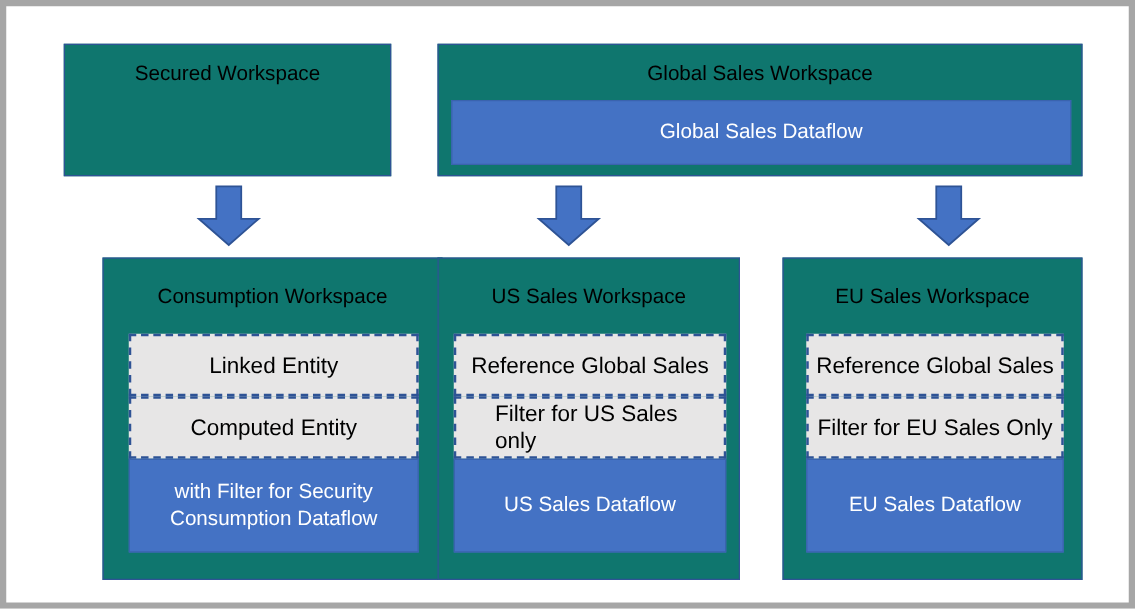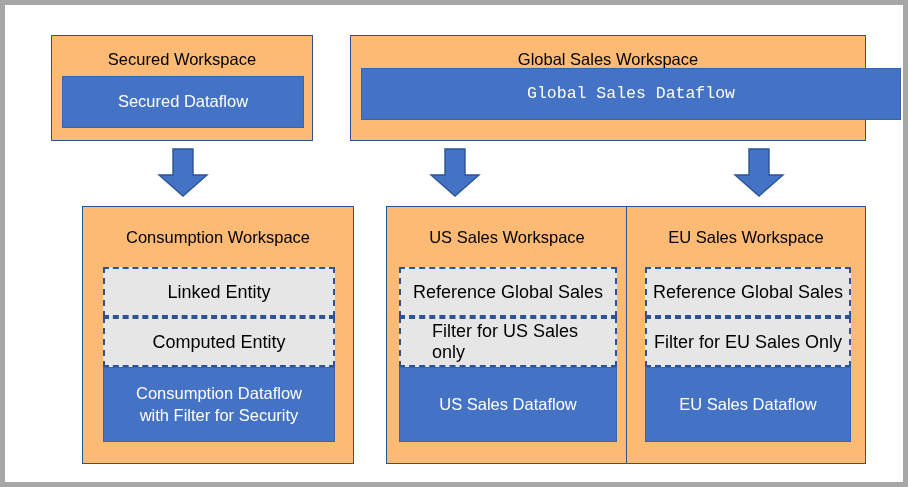--- a/index.html
+++ b/index.html
@@ -15,21 +15,21 @@
     width: 908px;
     height: 487px;
     background: #ffffff;
     box-sizing: border-box;
     border: 5px solid #a6a6a6;
     overflow: hidden;
   }
   .ws-box {
     position: absolute;
     box-sizing: border-box;
-    background: #fdba74;
+    background: #0f766e;
     border: 1.5px solid #2E5395;
   }
   .ws-title {
     position: absolute;
     left: 0;
     right: 0;
     text-align: center;
     color: #000000;
     font-size: 16.5px;
     line-height: 1.1;
@@ -64,28 +64,25 @@
   }
   .arrow-wrap svg { display: block; }
 </style>
 </head>
 <body>
 
 <div id="canvas">
 
   <div class="ws-box" style="left:46px; top:30px; width:262px; height:106px;">
     <div class="ws-title" style="top:14px;">Secured Workspace</div>
-    <div class="dataflow" style="position:absolute; left:10px; top:40px; width:242px; height:52px;">
-      <span>Secured Dataflow</span>
-    </div>
   </div>
 
   <div class="ws-box" style="left:345px; top:30px; width:516px; height:106px;">
     <div class="ws-title" style="top:14px;">Global Sales Workspace</div>
-    <div class="dataflow" style="position:absolute; left:10px; top:32px; width:540px; height:52px;font-family:Liberation Mono, monospace;">
+    <div class="dataflow" style="position:absolute; left:10px; top:44px; width:496px; height:52px;">
       <span>Global Sales Dataflow</span>
     </div>
   </div>
 
   <div class="arrow-wrap" style="left:152px; top:143px; width:52px; height:50px;">
     <svg width="52" height="50" viewBox="0 0 52 50">
       <polygon points="16,1 36,1 36,27 50,27 26,48 2,27 16,27" fill="#4472C4" stroke="#2E5395" stroke-width="1.4" stroke-linejoin="miter"></polygon>
     </svg>
   </div>
 
@@ -103,26 +100,26 @@
 
   <div class="ws-box" style="left:37px; top:201px; width:272px; height:258px;margin-left:40px;">
     <div class="ws-title" style="top:21px;">Consumption Workspace</div>
     <div class="entity" style="position:absolute; left:20px; top:60px; width:232px; height:50px;">
       <span>Linked Entity</span>
     </div>
     <div class="entity" style="position:absolute; left:20px; top:110px; width:232px; height:50px;">
       <span>Computed Entity</span>
     </div>
     <div class="dataflow" style="position:absolute; left:20px; top:160px; width:232px; height:75px;">
+      <span>with Filter for Security</span>
       <span>Consumption Dataflow</span>
-      <span>with Filter for Security</span>
     </div>
   </div>
 
-  <div class="ws-box" style="left:345px; top:201px; width:242px; height:258px;margin-left:36px;">
+  <div class="ws-box" style="left:345px; top:201px; width:242px; height:258px;">
     <div class="ws-title" style="top:21px;">US Sales Workspace</div>
     <div class="entity" style="position:absolute; left:12px; top:60px; width:218px; height:50px;">
       <span>Reference Global Sales</span>
     </div>
     <div class="entity" style="position:absolute; left:12px; top:110px; width:218px; height:50px;padding-left:31px;">
       <span>Filter for US Sales only</span>
     </div>
     <div class="dataflow" style="position:absolute; left:12px; top:160px; width:218px; height:75px;">
       <span>US Sales Dataflow</span>
     </div>

